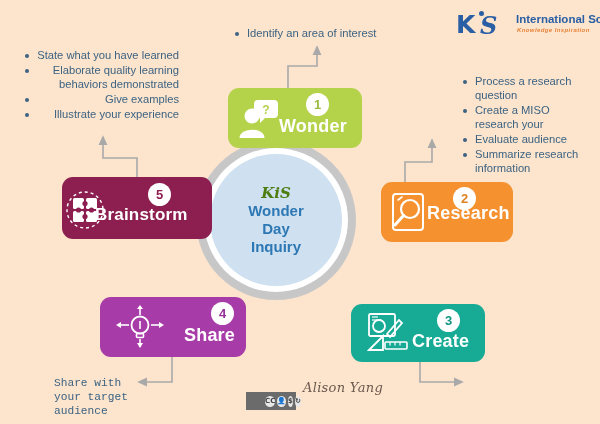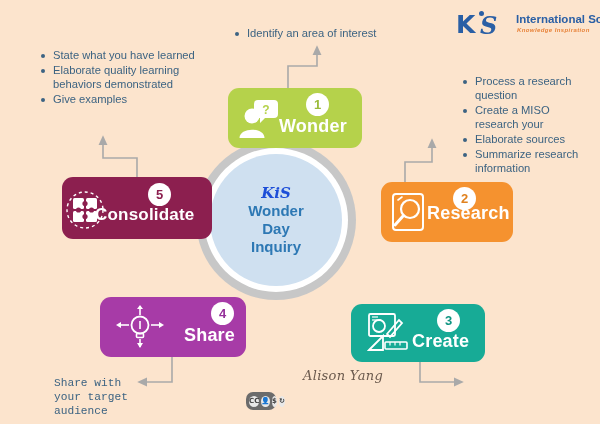--- a/index.html
+++ b/index.html
@@ -57,21 +57,21 @@
     position:absolute;left:204px;top:148px;width:144px;height:144px;
     border-radius:50%;background:#ffffff;
   }
   #ring-inner{
     position:absolute;left:210px;top:154px;width:132px;height:132px;
     border-radius:50%;background:#cfe0f0;
     display:flex;flex-direction:column;align-items:center;justify-content:center;
   }
   #ring-inner .c-kis{
     font-family:"DejaVu Serif", serif;
-    font-style:italic;font-weight:bold;font-size:15px;color:#1d4ed8;
+    font-style:italic;font-weight:bold;font-size:15px;color:#4d7c0f;
     line-height:17px;
   }
   #ring-inner .c-line{
     font-weight:bold;font-size:15px;color:#2d78b4;line-height:18px;
   }
 
   
   .node{
     position:absolute;border-radius:11px;
     display:flex;align-items:center;
@@ -102,31 +102,31 @@
 
   #node-share{left:100px;top:297px;width:146px;height:60px;background:#a73ba7;}
   #node-share .lbl{position:absolute;left:84px;top:28px;}
   #node-share .badge{left:111px;top:5px;color:#94309a;}
 
   #node-consolidate{left:62px;top:177px;width:150px;height:62px;background:#8c1f4f;}
   #node-consolidate .lbl{position:absolute;left:33px;top:28px;font-size:17px;}
   #node-consolidate .badge{left:86px;top:6px;color:#8c1f4f;}
 
   
-  #cc{position:absolute;left:246px;top:392px;width:30px;height:18px;
-      background:#6b6b6b;border-radius:7px;display:flex;align-items:center;
-      padding:0 2px;box-sizing:border-box;}
+  #cc{position:absolute;left:246px;top:392px;width:50px;height:18px;
+      background:#6b6b6b;border-radius:0;display:flex;align-items:center;
+      padding:0 18px;box-sizing:border-box;}
   .cc-chip{
     width:11px;height:11px;border-radius:50%;background:#e8e8e8;
     margin:0 1px;display:flex;align-items:center;justify-content:center;
     font-size:7px;font-weight:bold;color:#444;
     font-family:"DejaVu Sans", sans-serif;
   }
   #signature{
-    position:absolute;left:303px;top:368px;
+    position:absolute;left:303px;top:380px;
     font-family:"DejaVu Serif", serif;font-style:italic;
     font-size:13px;color:#6b5a4e;letter-spacing:.3px;text-align:right;
   }
   svg{position:absolute;left:0;top:0;overflow:visible;}
 </style>
 </head>
 <body>
 
 <div id="stage">
 
@@ -250,43 +250,44 @@
       <rect x="9" y="9" width="11" height="11" rx="1.5" fill="#ffffff"></rect>
       <rect x="22" y="9" width="11" height="11" rx="1.5" fill="#ffffff"></rect>
       <rect x="9" y="22" width="11" height="11" rx="1.5" fill="#ffffff"></rect>
       <rect x="22" y="22" width="11" height="11" rx="1.5" fill="#ffffff"></rect>
       <circle cx="21" cy="14.5" r="2.6" fill="#8c1f4f"></circle>
       <circle cx="14.5" cy="21" r="2.6" fill="#8c1f4f"></circle>
       <circle cx="27.5" cy="21" r="2.6" fill="#8c1f4f"></circle>
       <circle cx="21" cy="27.5" r="2.6" fill="#8c1f4f"></circle>
     </svg>
     <span class="badge">5</span>
-    <span class="lbl">Consolidate</span>
+    <span class="lbl">Brainstorm</span>
   </div>
 
   <div class="note" style="left:221px;top:14px;width:200px;">
     <ul>
       <li>Identify an area of interest</li>
     </ul>
   </div>
 
   <div class="note" style="left:449px;top:62px;width:146px;">
     <ul>
       <li>Process a research question</li>
       <li>Create a MISO research your</li>
-      <li>Elaborate sources</li>
+      <li>Evaluate audience</li>
       <li>Summarize research information</li>
     </ul>
   </div>
 
-  <div class="note" style="left:27px;top:36px;width:180px;">
+  <div class="note" style="left:11px;top:36px;width:180px;text-align:right;">
     <ul>
       <li>State what you have learned</li>
       <li>Elaborate quality learning behaviors demonstrated</li>
       <li>Give examples</li>
+      <li>Illustrate your experience</li>
     </ul>
   </div>
 
   <div class="plain" style="left:54px;top:376px;width:92px;font-family:Liberation Mono, monospace;">Share with your target audience</div>
 
 
   <div id="cc">
     <span class="cc-chip">CC</span>
     <span class="cc-chip">👤</span>
     <span class="cc-chip">$</span>

